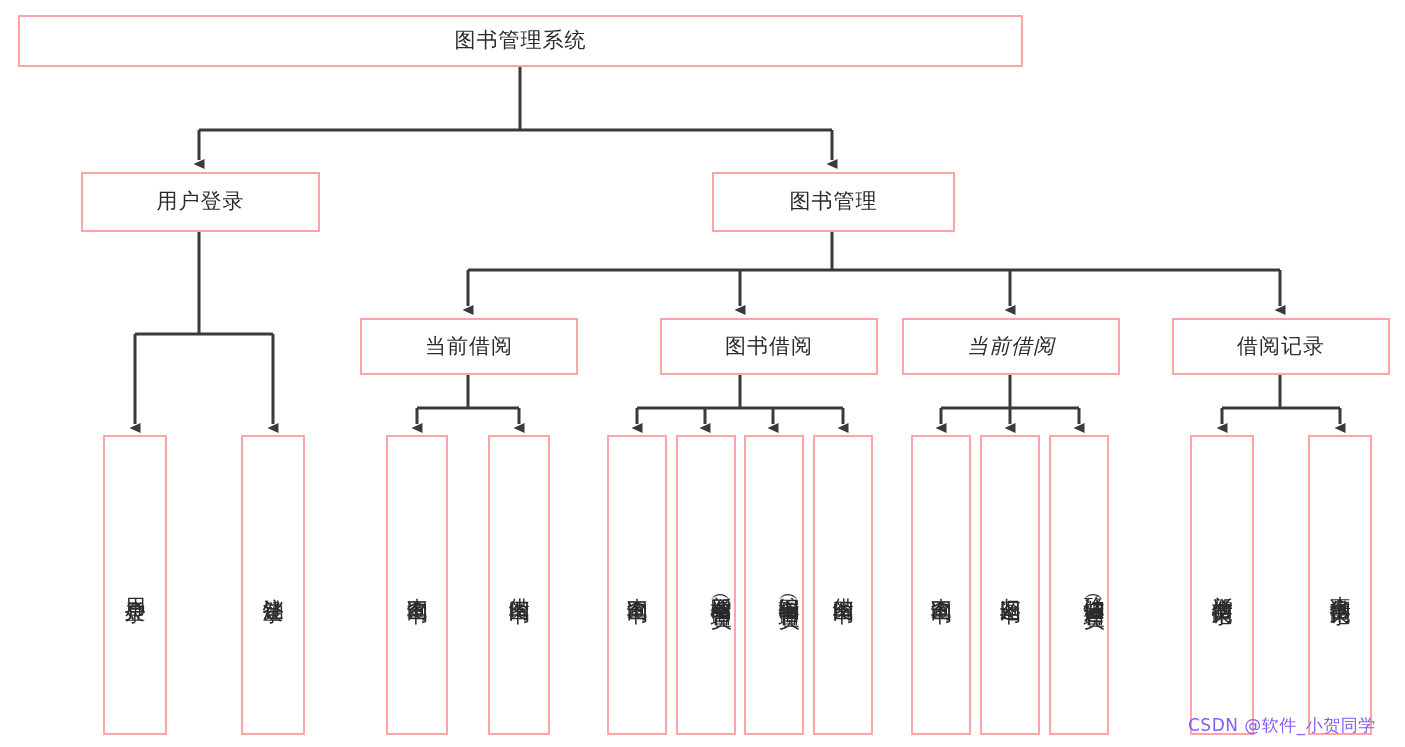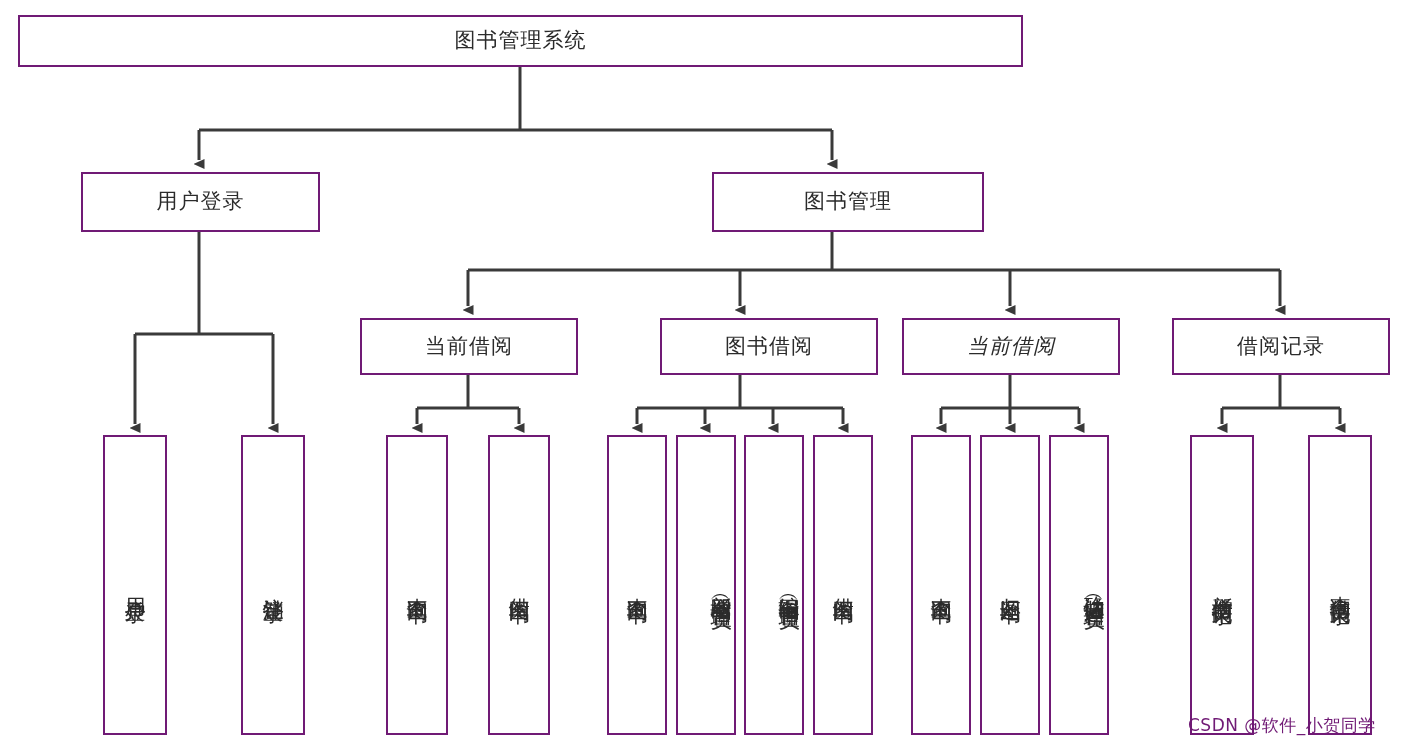--- a/index.html
+++ b/index.html
@@ -20,21 +20,21 @@
   #edges {
     position: absolute;
     left: 0;
     top: 0;
     width: 1405px;
     height: 747px;
   }
   .node {
     position: absolute;
     box-sizing: border-box;
-    border: 2px solid #701a75;
+    border: 2px solid #fca5a5;
     background: #ffffff;
     color: #2b2b2b;
     display: flex;
     align-items: center;
     justify-content: center;
     text-align: center;
     z-index: 2;
   }
   .node.horiz {
     font-size: 21px;
@@ -53,21 +53,21 @@
   }
   .node.vert.mid {
     align-items: center;
     padding-top: 0;
   }
   .watermark {
     position: absolute;
     left: 1188px;
     top: 714px;
     font-size: 17px;
-    color: #701a75;
+    color: #8b5cf6;
     white-space: nowrap;
     z-index: 3;
     letter-spacing: 0.5px;
   }
 </style>
 </head>
 <body>
 
 <div id="canvas">
 
@@ -121,21 +121,21 @@
     </g>
   </svg>
 
   <div class="node horiz" style="left:18px; top:15px; width:1005px; height:52px;">
     <span>图书管理系统</span>
   </div>
 
   <div class="node horiz" style="left:81px; top:172px; width:239px; height:60px;">
     <span>用户登录</span>
   </div>
-  <div class="node horiz" style="left:712px; top:172px; width:272px; height:60px;">
+  <div class="node horiz" style="left:712px; top:172px; width:243px; height:60px;">
     <span>图书管理</span>
   </div>
 
   <div class="node horiz" style="left:360px; top:318px; width:218px; height:57px;">
     <span>当前借阅</span>
   </div>
   <div class="node horiz" style="left:632px; top:318px; width:218px; height:57px;margin-left:28px;">
     <span>图书借阅</span>
   </div>
   <div class="node horiz" style="left:902px; top:318px; width:218px; height:57px;font-style:italic;">

